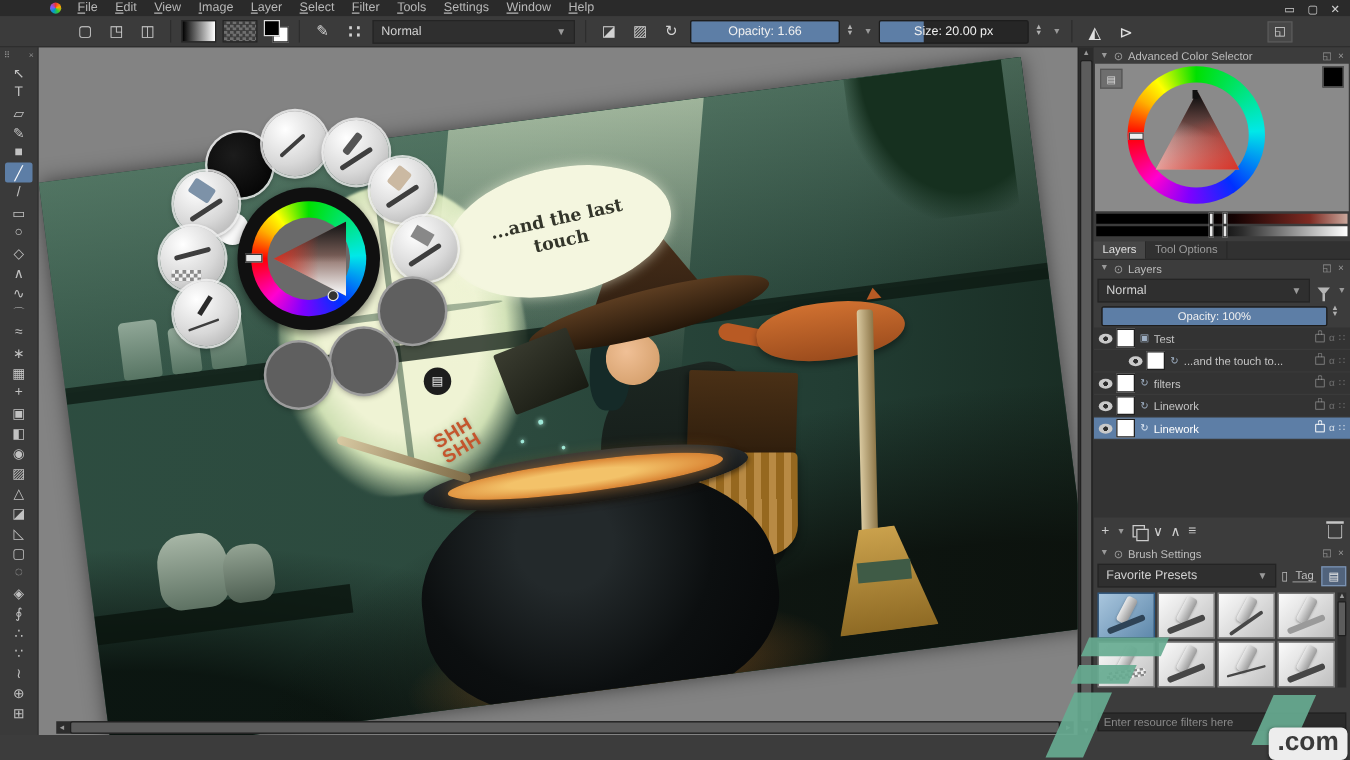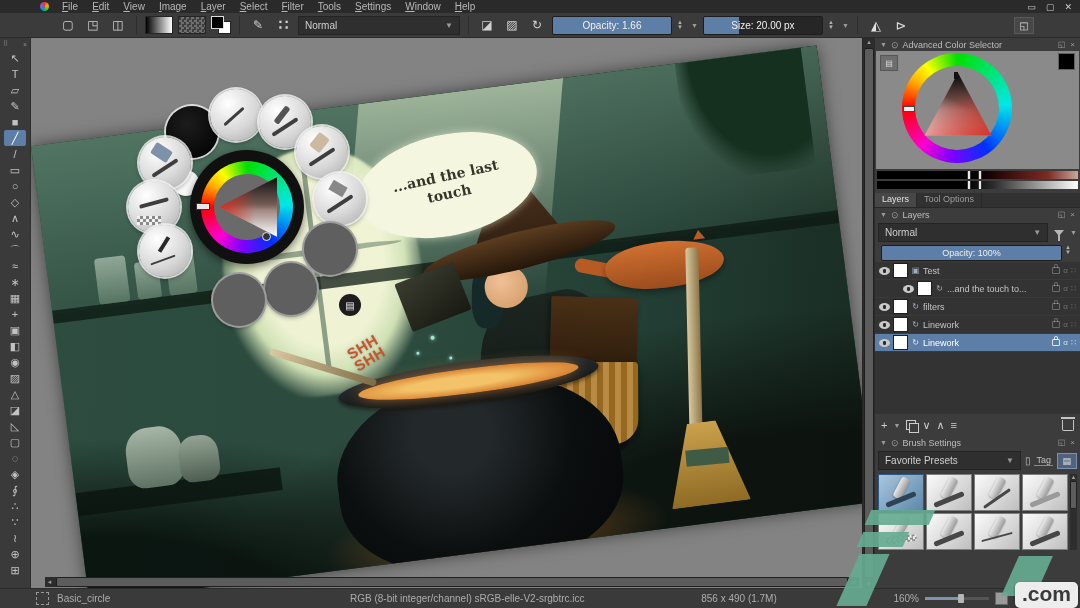--- a/index.html
+++ b/index.html
@@ -601,37 +601,24 @@
             <div class="tile t-eraser"></div>
             <div class="tile t-smudge"></div>
             <div class="tile t-pen"></div>
             <div class="tile t-round"></div>
           </div>
         <div class="grid-scroll">
           <span>▲</span>
           <span class="thumb"></span>
         </div>
       </div>
+      <div class="filter-input">Enter resource filters here</div>
     </div>
   </div>
 
-  <div class="statusbar">
-    <span class="sel-ico"></span>
-    <span>Basic_circle</span>
-    <span class="sb-flex"></span>
-    <span>RGB (8-bit integer/channel)  sRGB-elle-V2-srgbtrc.icc</span>
-    <span class="sb-flex-s"></span>
-    <span>856 x 490 (1.7M)</span>
-    <span class="sb-flex-s"></span>
-    <div class="zoom-cluster">
-      <span>160%</span>
-      <span class="zslider"></span>
-      <span class="zdoc-ico"></span>
-    </div>
-  </div>
 
   <div class="watermark">
     <span class="wm-bar b1"></span>
     <span class="wm-bar b2"></span>
     <span class="wm-bar b3"></span>
     <span class="wm-bar b4"></span>
     <span class="wm-com">.com</span>
   </div>
 
 </div>

